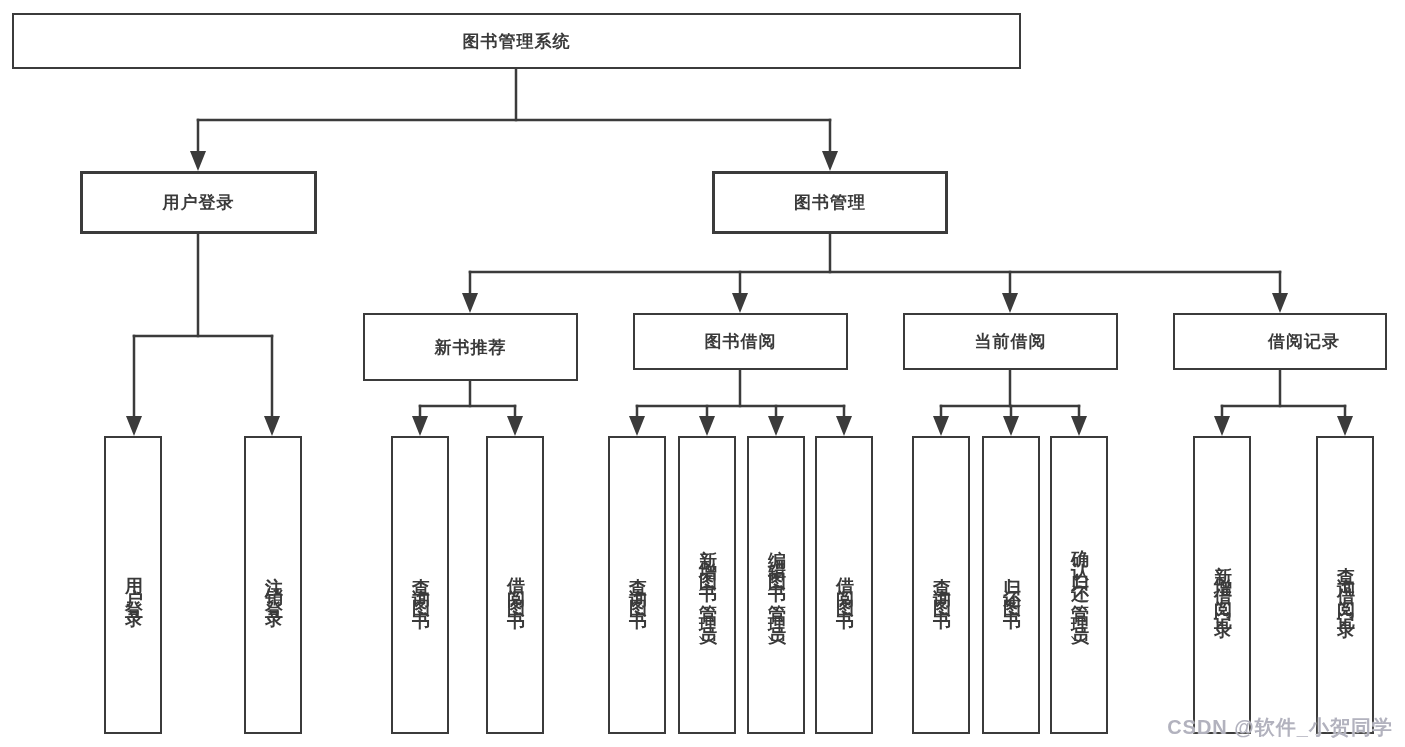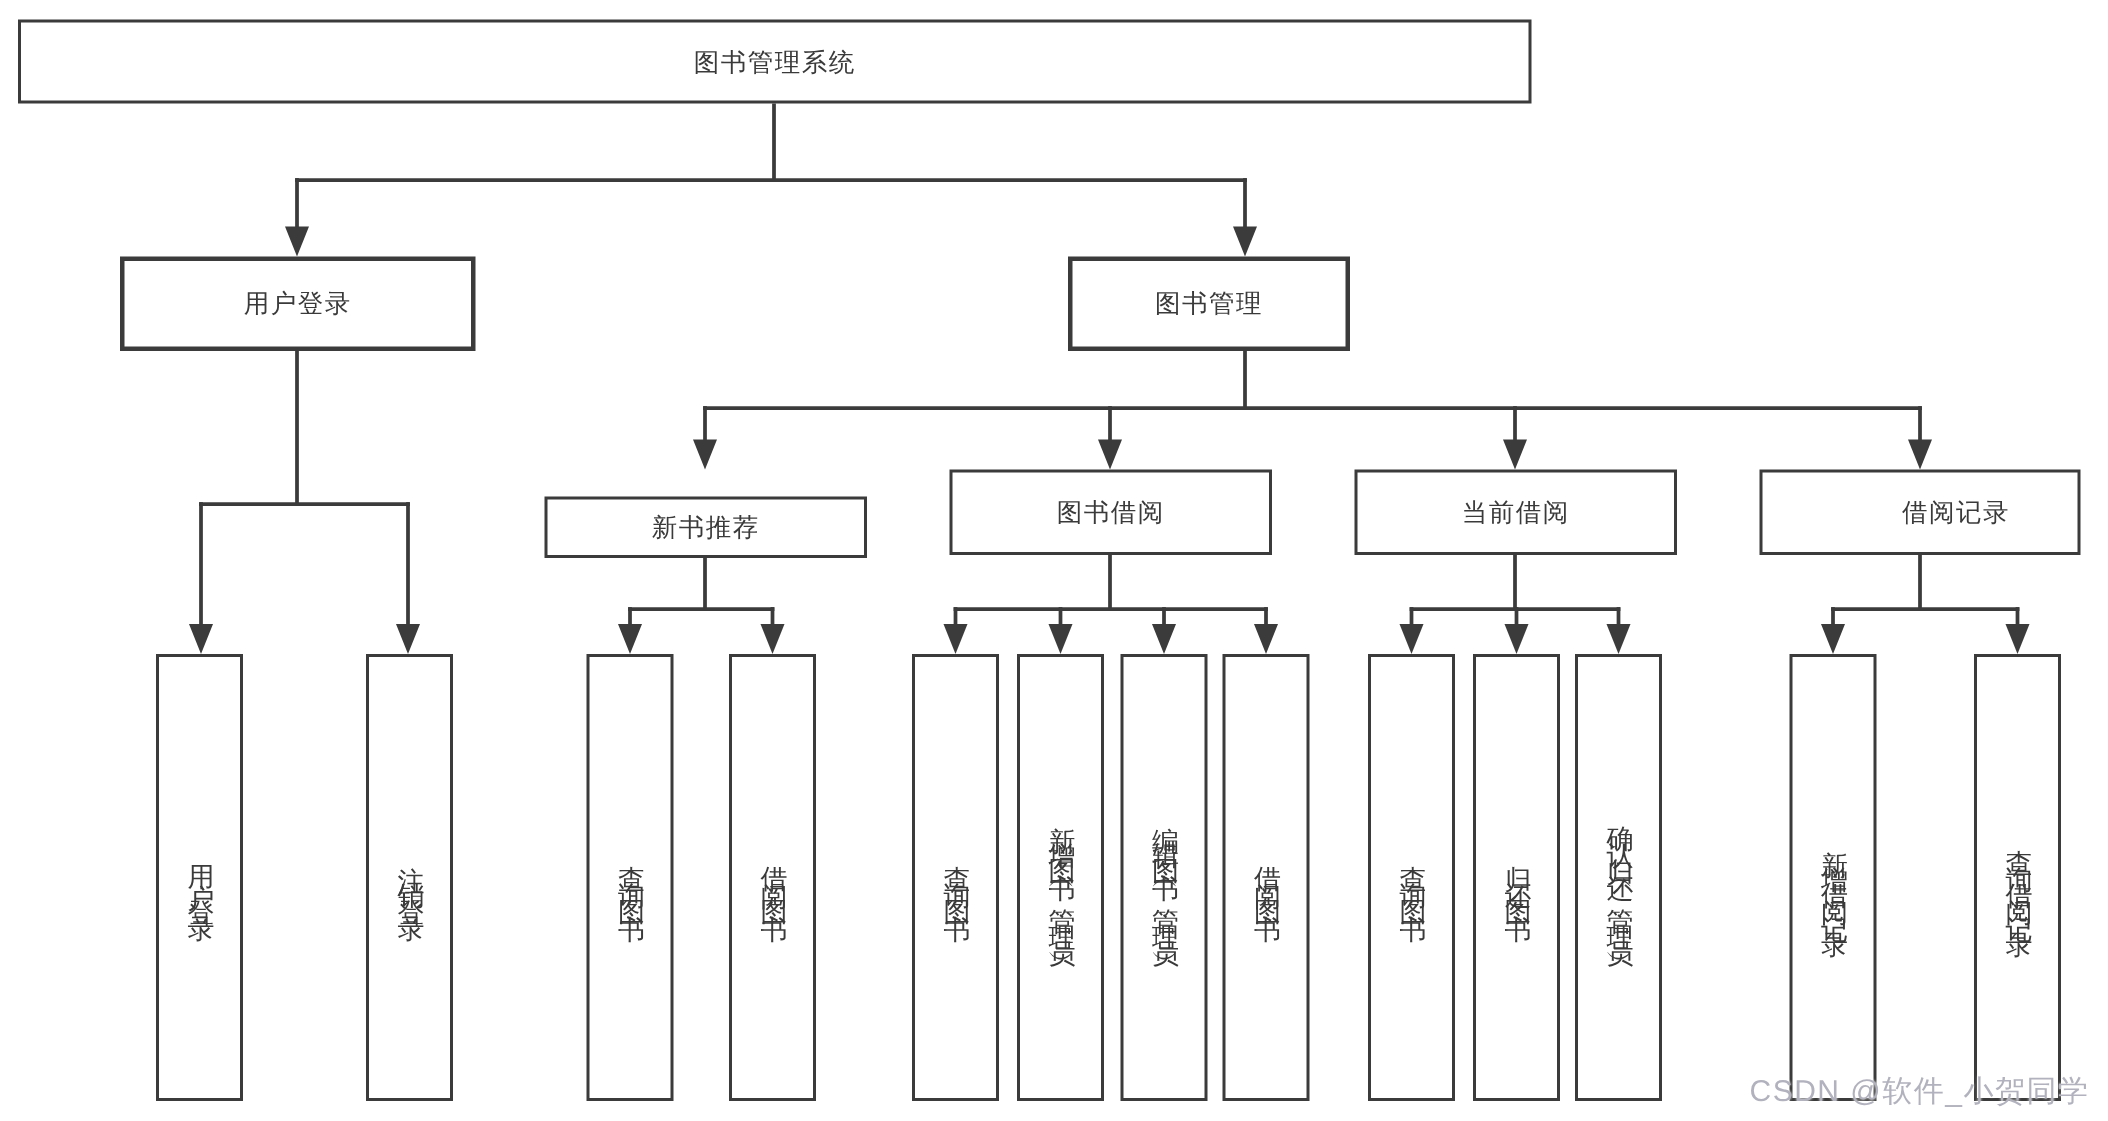--- a/index.html
+++ b/index.html
@@ -3,20 +3,21 @@
 <meta charset="utf-8">
 <style>
   html,body{margin:0;padding:0;background:#ffffff;}
   .canvas{
     position:relative;
     width:1405px;height:747px;
     background:#ffffff;
     font-family:"Liberation Sans","DejaVu Sans",sans-serif;
     color:#3a3a3a;
     overflow:hidden;
+    font-weight:bold;
   }
   .wires{position:absolute;left:0;top:0;width:1405px;height:747px;}
   .node{
     position:absolute;
     background:#ffffff;
     border:2px solid #3b3b3b;
     box-sizing:border-box;
   }
   .node.h{
     display:flex;align-items:center;justify-content:center;
@@ -115,23 +116,23 @@
       <path d="M1003 416 L1019 416 L1011 436 Z"></path>
       <path d="M1071 416 L1087 416 L1079 436 Z"></path>
       <path d="M1214 416 L1230 416 L1222 436 Z"></path>
       <path d="M1337 416 L1353 416 L1345 436 Z"></path>
     </g>
   </svg>
 
   <div class="node h" style="left:12px;top:13px;width:1009px;height:56px;">图书管理系统</div>
 
   <div class="node h lvl2" style="left:80px;top:171px;width:237px;height:63px;">用户登录</div>
-  <div class="node h lvl2" style="left:712px;top:171px;width:188px;height:63px;">图书管理</div>
+  <div class="node h lvl2" style="left:712px;top:171px;width:236px;height:63px;">图书管理</div>
 
-  <div class="node h" style="left:363px;top:331px;width:215px;height:41px;">新书推荐</div>
+  <div class="node h" style="left:363px;top:313px;width:215px;height:68px;">新书推荐</div>
   <div class="node h" style="left:903px;top:313px;width:215px;height:57px;">当前借阅</div>
   <div class="node h" style="left:633px;top:313px;width:215px;height:57px;">图书借阅</div>
   <div class="node h" style="left:1173px;top:313px;width:214px;height:57px;padding-left:48px;">借阅记录</div>
 
   <div class="node v" style="left:104px;">用户登录</div>
   <div class="node v" style="left:244px;">注销登录</div>
 
   <div class="node v" style="left:391px;">查询图书</div>
   <div class="node v" style="left:486px;">借阅图书</div>
 

